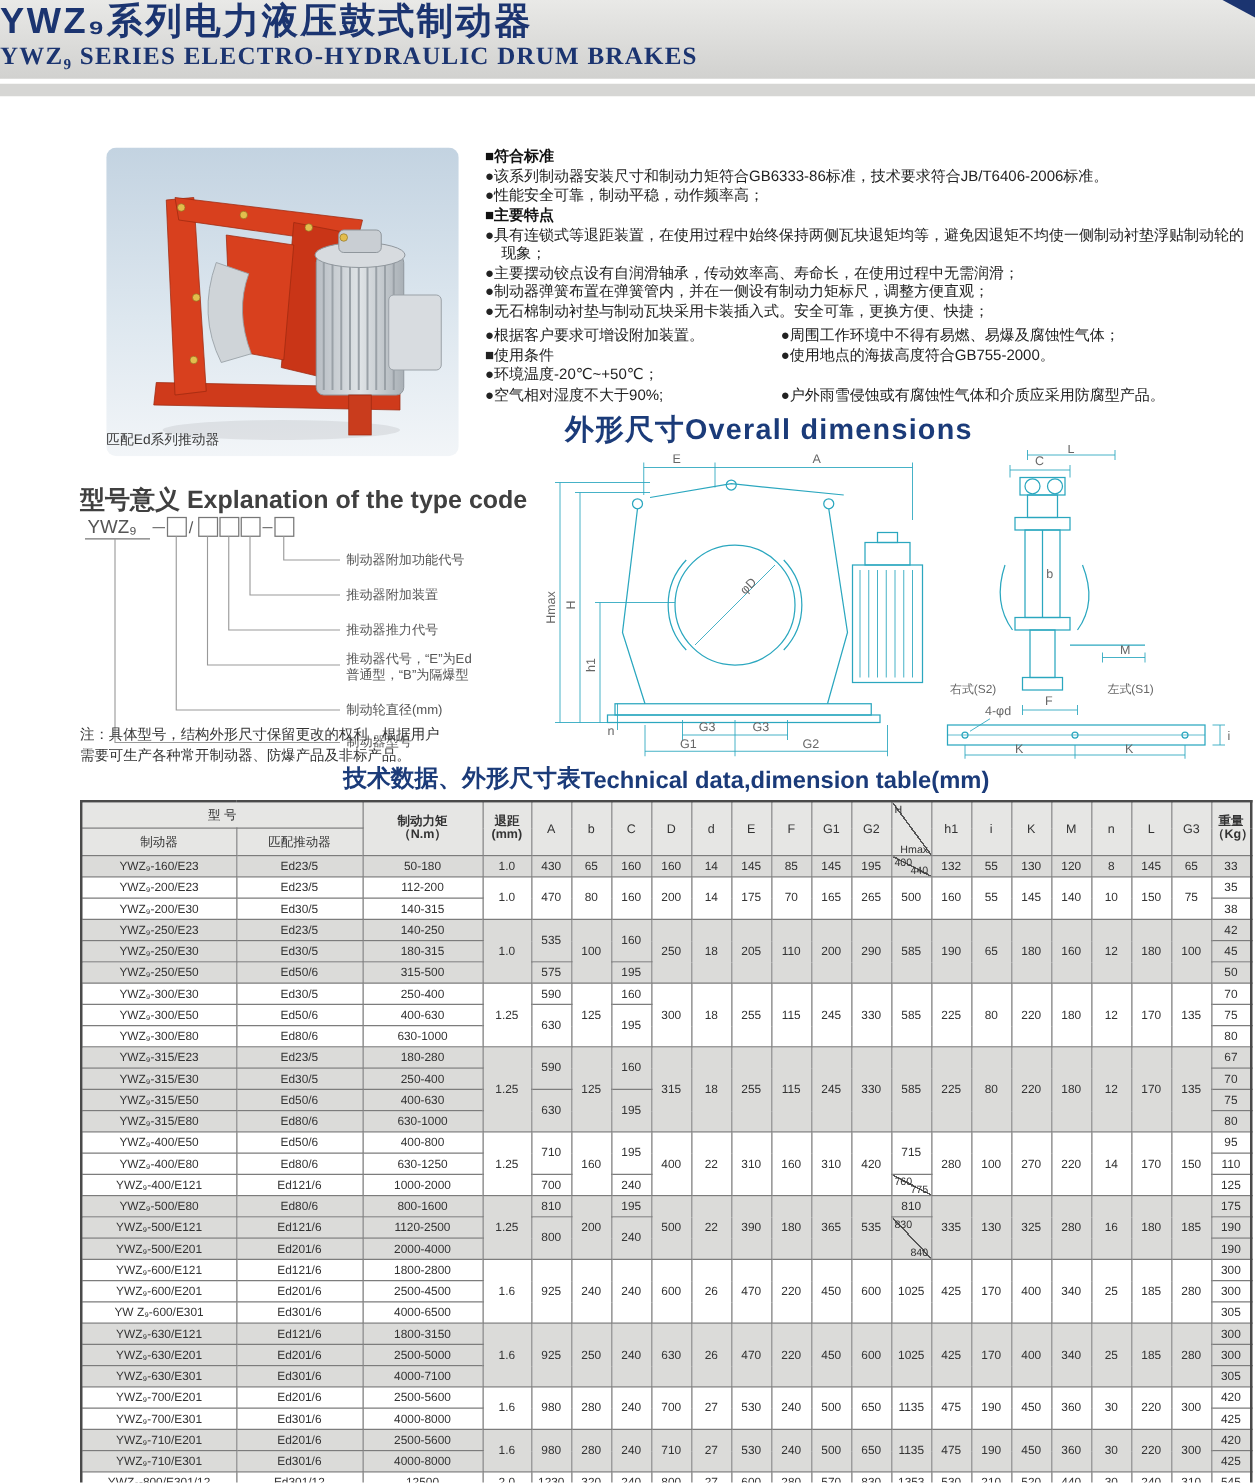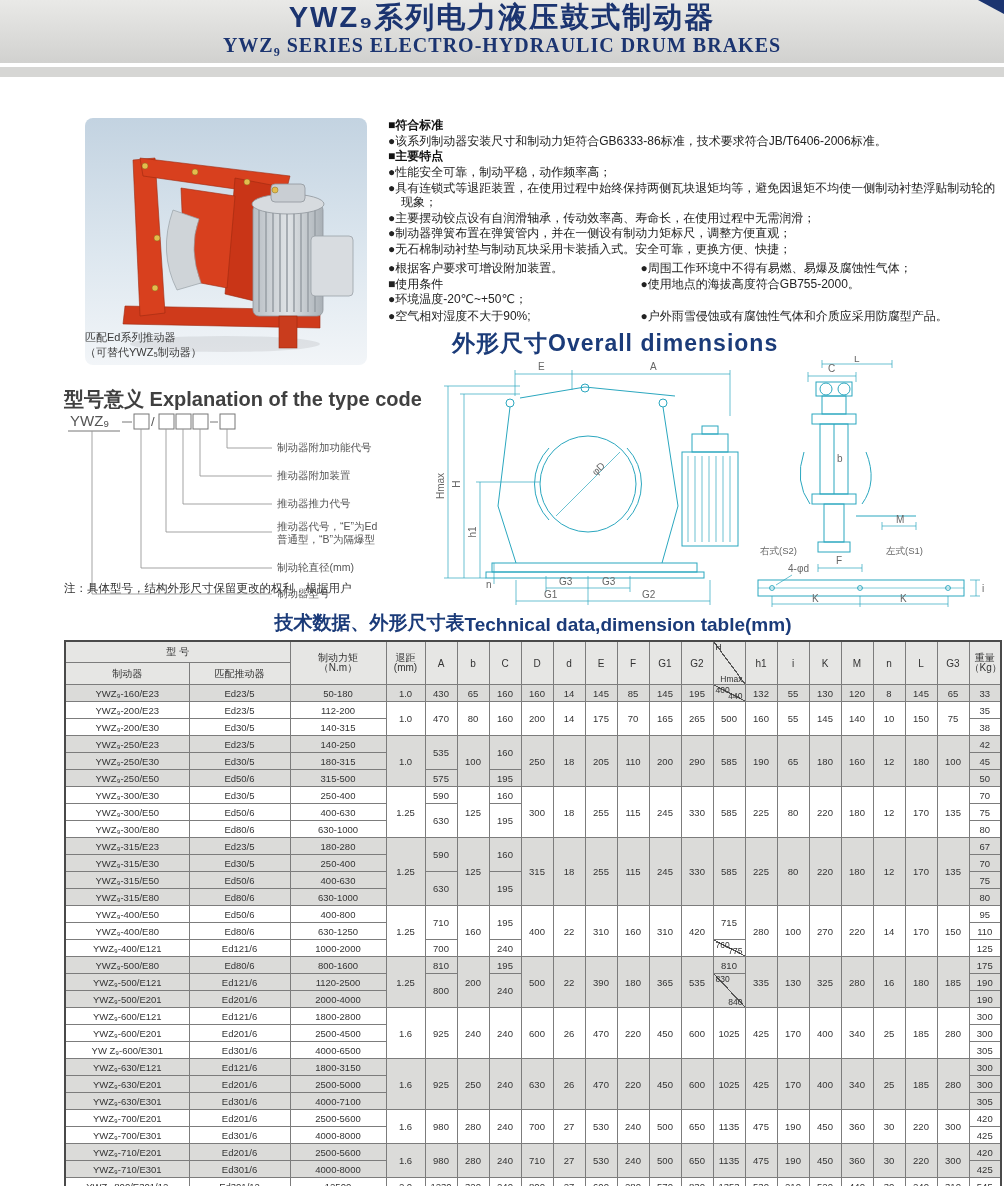--- a/index.html
+++ b/index.html
@@ -1,54 +1,54 @@
 <!DOCTYPE html>
 <html><head>
 <meta charset="utf-8">
 <style>
   html,body{margin:0;padding:0;}
   body{width:1004px;height:1186px;position:relative;background:#fff;overflow:hidden;
        font-family:"Liberation Sans","DejaVu Sans",sans-serif;color:#333;}
   
   .hdr{position:absolute;left:0;top:0;width:1004px;height:63px;
-       background:linear-gradient(#e9e9e7,#d1d1cf);text-align:center;}
+       background:linear-gradient(#e9e9e7,#d1d1cf);text-align:left;}
   .hdr .t1{font-size:29px;font-weight:bold;color:#1b3470;letter-spacing:2px;padding-top:2px;line-height:1.1;}
   .hdr .t2{font-size:20px;font-weight:bold;color:#1b3470;
        font-family:"Liberation Serif","DejaVu Serif",serif;letter-spacing:1px;line-height:1.1;}
   .corner{position:absolute;right:0;top:0;width:0;height:0;
        border-top:14px solid #1b3470;border-left:26px solid transparent;}
   .strip{position:absolute;left:0;top:67px;width:1004px;height:10px;background:#d6d6d4;}
   
   .photo{position:absolute;left:85px;top:118px;width:282px;height:247px;}
   .photo svg{display:block;}
   .cap{position:absolute;left:0;bottom:6px;width:100%;
        font-size:11px;color:#3a3a3a;line-height:1.3;}
   
   .feat{position:absolute;left:388px;top:118px;width:612px;font-size:12px;line-height:1.22;color:#222;}
   .feat .row{padding-left:13px;text-indent:-13px;margin:0 0 1px 0;}
   .feat .row.h{font-weight:bold;color:#111;}
-  .cond{display:grid;grid-template-columns:38% 62%;margin-top:3px;column-gap:20px;}
+  .cond{display:grid;grid-template-columns:38% 62%;margin-top:3px;column-gap:4px;}
   .cond .cell{padding:1px 0;}
   
   .h-type{position:absolute;left:64px;top:386px;font-size:20px;font-weight:bold;color:#404040;}
   .h-dim{position:absolute;left:452px;top:328px;font-size:23px;font-weight:bold;color:#1b3b79;letter-spacing:1px;}
   .tc-svg{position:absolute;left:62px;top:410px;}
   .note{position:absolute;left:64px;top:560px;width:335px;font-size:11.5px;line-height:1.5;color:#333;margin-top:20px;}
   .draw{position:absolute;left:420px;top:356px;}
   
   .ttl-row{position:absolute;left:64px;top:610px;width:938px;display:flex;justify-content:center;align-items:flex-end;}
   .ttl-row .cn{font-size:19px;font-weight:bold;color:#1b3b79;}
   .ttl-row .en{font-size:19px;font-weight:bold;color:#1b3b79;}
   
   .twrap{position:absolute;left:64px;top:640px;}
   #dtable{border-collapse:collapse;width:938px;table-layout:fixed;font-size:9.5px;color:#333;border:2px solid #4a4a4a;}
   #dtable th,#dtable td{border:1px solid #7c7c7c;text-align:center;vertical-align:middle;padding:0;height:16px;overflow:hidden;}
   #dtable thead th{background:#e6e6e4;font-weight:normal;font-size:10px;color:#333;}
   #dtable thead tr{height:21px;}
-  #dtable .ln{display:block;line-height:1.05;}
+  #dtable .ln{display:block;line-height:1.05;font-weight:bold;}
   tr.sh td{background:#dbdbd9;}
   tr.wh td{background:#ffffff;}
   tr.gs td{border-top:1.5px solid #4a4a4a;}
   .diag{padding:0;}
   .dg{position:relative;width:100%;height:100%;min-height:15px;
       background-image:linear-gradient(to top right,transparent calc(50% - .6px),#555 calc(50% - .6px),#555 calc(50% + .6px),transparent calc(50% + .6px));}
   th .dg{min-height:42px;}
   .dg .tl{position:absolute;top:1px;left:2px;font-size:8.5px;line-height:1;}
   .dg .br{position:absolute;bottom:1px;right:2px;font-size:8.5px;line-height:1;}
   text{font-family:"Liberation Sans","DejaVu Sans",sans-serif;}
@@ -109,29 +109,28 @@
       <circle cx="60" cy="48" r="3"></circle>
         <circle cx="110" cy="54" r="3"></circle>
         <circle cx="162" cy="64" r="3"></circle>
       <circle cx="72" cy="120" r="3"></circle>
         <circle cx="70" cy="170" r="3"></circle>
         <circle cx="190" cy="72" r="3"></circle>
     </g>
   </svg>
   <div class="cap">
     <div>匹配Ed系列推动器</div>
-    <div>（可替代YWZ₅制动器）</div>
   </div>
 </div>
 
 <div class="feat" id="feat-items">
     <div class="row h">■符合标准</div>
     <div class="row">●该系列制动器安装尺寸和制动力矩符合GB6333-86标准，技术要求符合JB/T6406-2006标准。</div>
+    <div class="row">●性能安全可靠，制动平稳，动作频率高；</div>
     <div class="row h">■主要特点</div>
-    <div class="row">●性能安全可靠，制动平稳，动作频率高；</div>
     <div class="row">●具有连锁式等退距装置，在使用过程中始终保持两侧瓦块退矩均等，避免因退矩不均使一侧制动衬垫浮贴制动轮的现象；</div>
     <div class="row">●主要摆动铰点设有自润滑轴承，传动效率高、寿命长，在使用过程中无需润滑；</div>
     <div class="row">●制动器弹簧布置在弹簧管内，并在一侧设有制动力矩标尺，调整方便直观；</div>
     <div class="row">●无石棉制动衬垫与制动瓦块采用卡装插入式。安全可靠，更换方便、快捷；</div>
     <div class="cond">
       <div class="cell">
         <div>●根据客户要求可增设附加装置。</div>
       </div>
       <div class="cell">
         <div>●周围工作环境中不得有易燃、易爆及腐蚀性气体；</div>
@@ -179,20 +178,21 @@
     <text x="215" y="69">推动器附加装置</text>
     <text x="215" y="97">推动器推力代号</text>
     <text x="215" y="120">推动器代号，“E”为Ed</text>
     <text x="215" y="133">普通型，“B”为隔爆型</text>
     <text x="215" y="161">制动轮直径(mm)</text>
     <text x="215" y="187">制动器型号</text>
   </g>
 </svg>
 <div class="note">
   <div>注：具体型号，结构外形尺寸保留更改的权利，根据用户</div>
+  <div>需要可生产各种常开制动器、防爆产品及非标产品。</div>
 </div>
 
 <div class="h-dim">外形尺寸Overall dimensions</div>
 <svg class="draw" width="584" height="254" viewBox="0 0 584 254">
 
   <g fill="none" stroke="#2ba7bf" stroke-width="1">
     <path d="M100,42 L165,31 L255,40"></path>
     <circle cx="165" cy="32" r="4"></circle>
       <circle cx="90" cy="47" r="4"></circle>
       <circle cx="243" cy="47" r="4"></circle>

